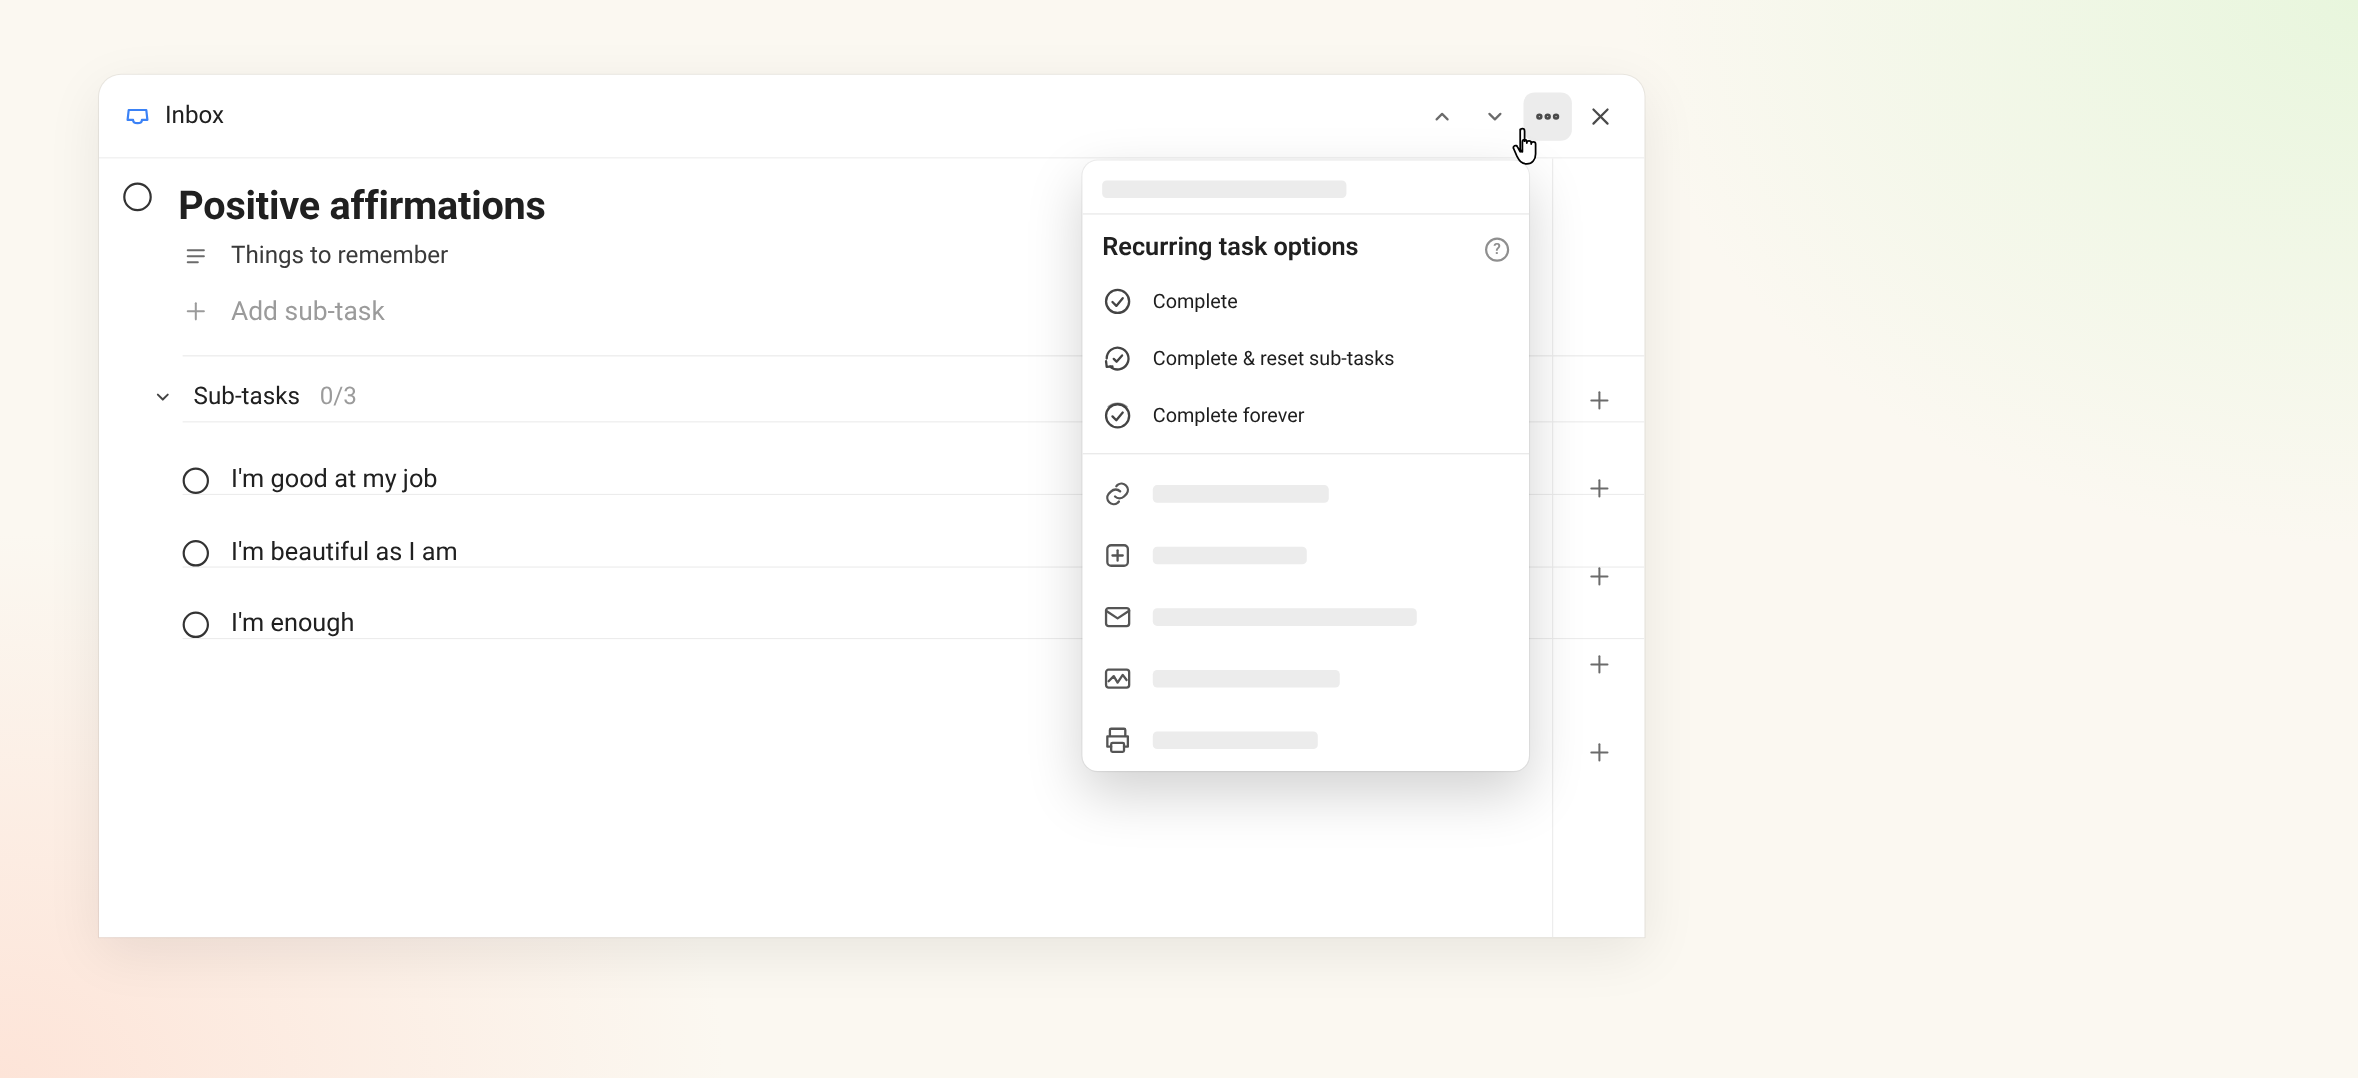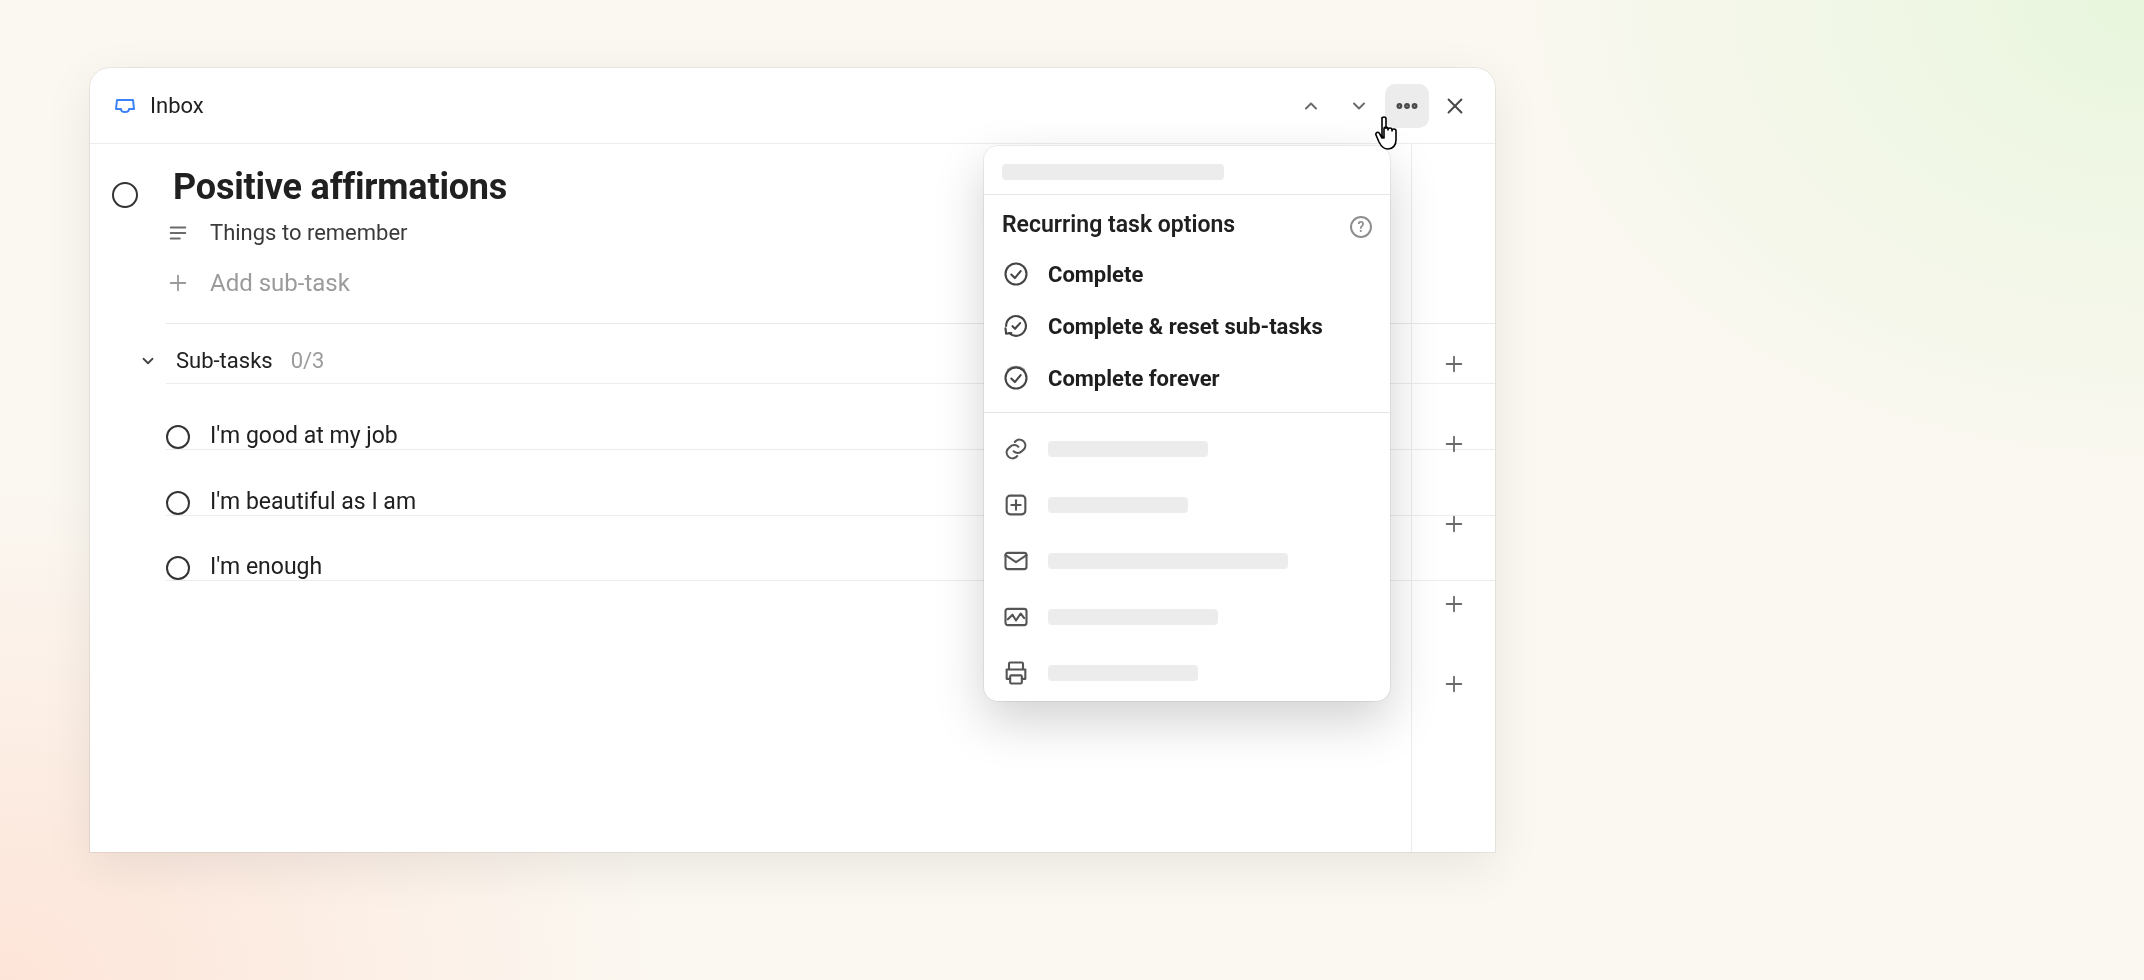--- a/index.html
+++ b/index.html
@@ -38,21 +38,21 @@
   .titlebar-spacer { flex: 1; }
   .icon-btn {
     width: 44px; height: 44px; border-radius: 10px;
     display: flex; align-items: center; justify-content: center;
     margin-left: 4px;
     color: #555;
     cursor: pointer;
   }
   .icon-btn.active-hl { background: #ececec; }
   .content { padding: 22px 0 0 22px; position: relative; }
-  .task-row { display: flex; align-items: flex-end; gap: 35px; padding-left: 0; }
+  .task-row { display: flex; align-items: flex-start; gap: 24px; padding-left: 0; }
   .task-circle {
     width: 26px; height: 26px; border: 2.2px solid #333; border-radius: 50%;
     flex: 0 0 auto;
   }
   .task-title { font-size: 36px; font-weight: 700; letter-spacing: -0.2px; }
   .meta-row {
     display: flex; align-items: center; gap: 20px;
     padding-left: 54px; margin-top: 12px;
     font-size: 22px; color: #3a3a3a;
   }
@@ -104,23 +104,22 @@
   .placeholder { height: 16px; background:#ececec; border-radius: 4px; }
   .dd-section-title {
     display:flex; align-items:flex-end; justify-content:space-between;
     padding: 8px 18px 10px 18px;
     font-size: 23px; font-weight: 650;
   }
   .help-circle { width:22px; height:22px; border:2px solid #8f8f8f; border-radius:50%; display:flex; align-items:center; justify-content:center; font-size:14px; color:#8f8f8f; }
   .dd-item {
     display:flex; align-items:center; gap:18px;
     padding: 12px 18px;
-    font-size: 22px; color:#1e1e1e;
+    font-size: 18px; color:#1e1e1e;
     cursor:pointer;
-    font-weight:bold;
   }
   .dd-item svg { color:#444; }
   .dd-sep { height:1px; background:#e5e5e5; margin: 8px 0; }
   .dd-ph-row { display:flex; align-items:center; gap:18px; padding: 14px 18px; }
   .dd-ph-row svg { color:#555; flex:0 0 auto; }
   
   .fake-cursor {
     position: absolute; left: 1373px; top: 115px; width: 32px; height: 38px; pointer-events: none;
   }
 </style>

